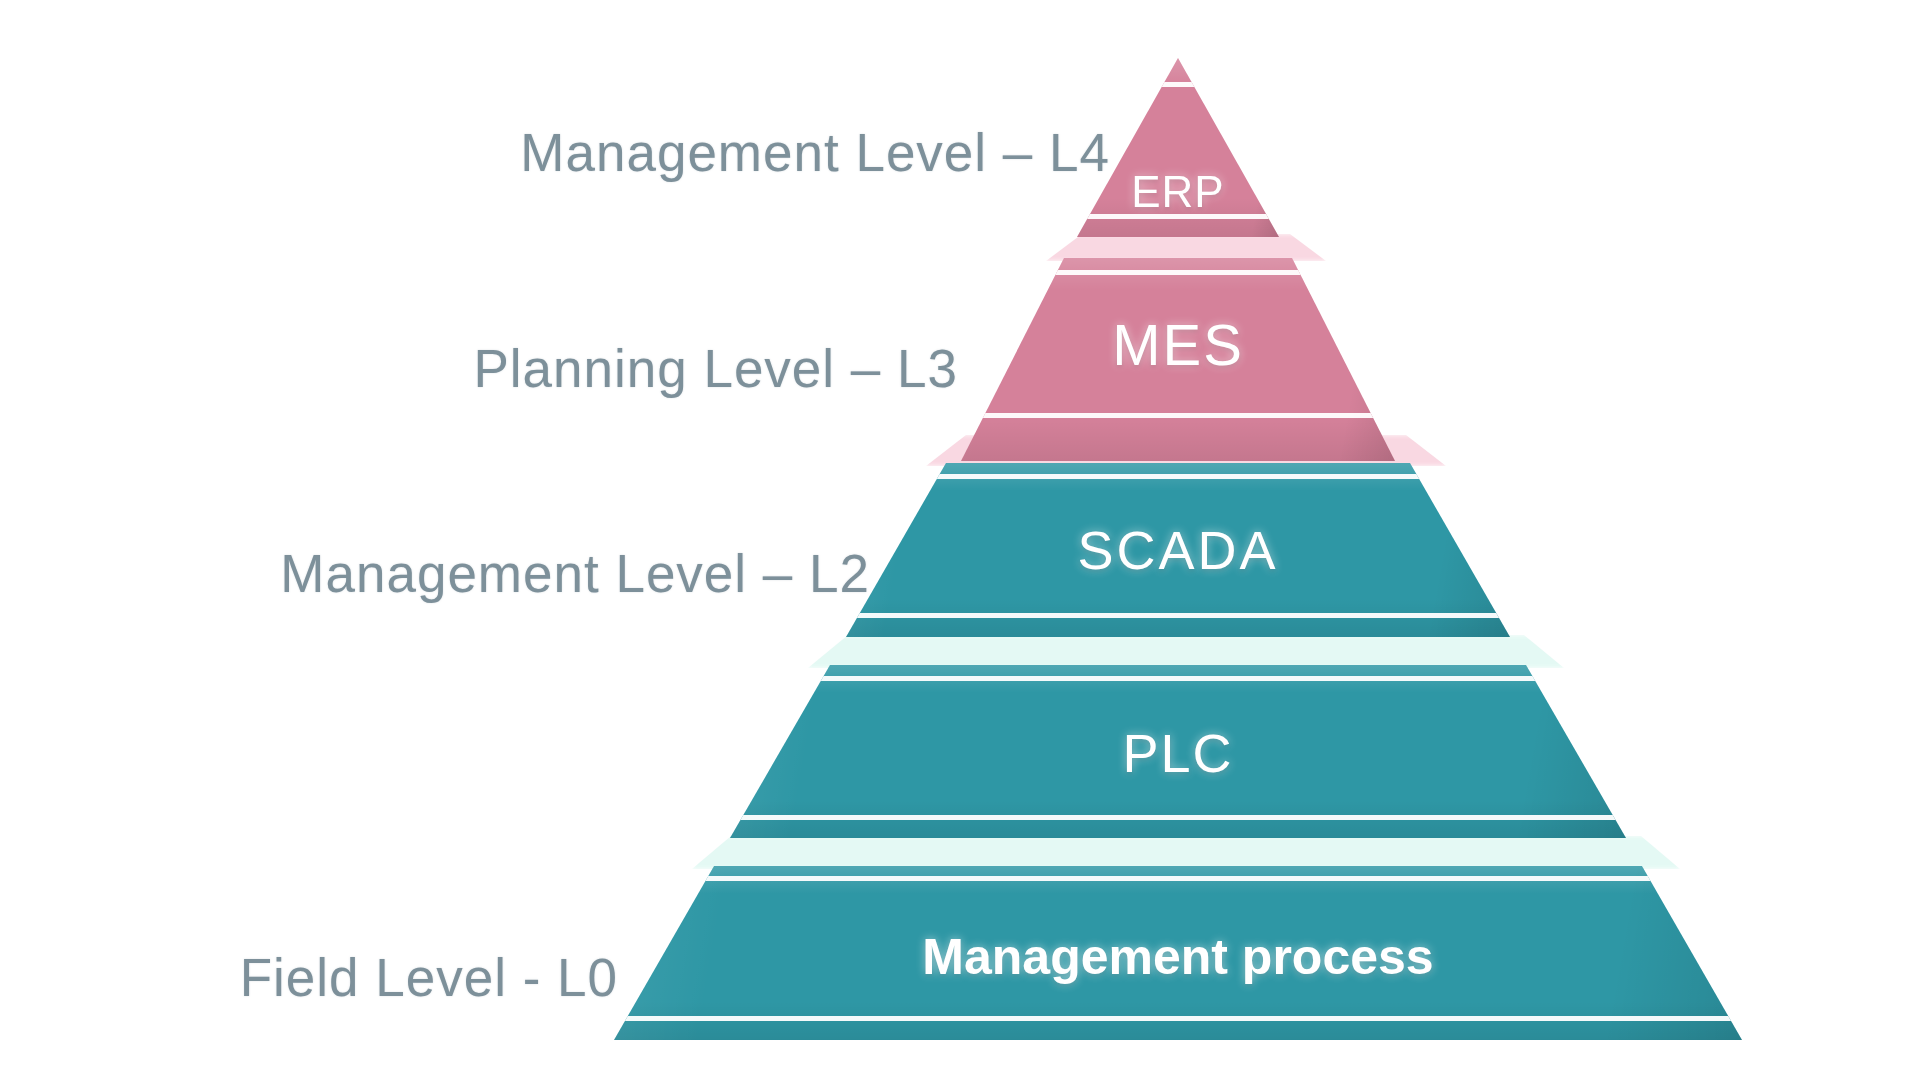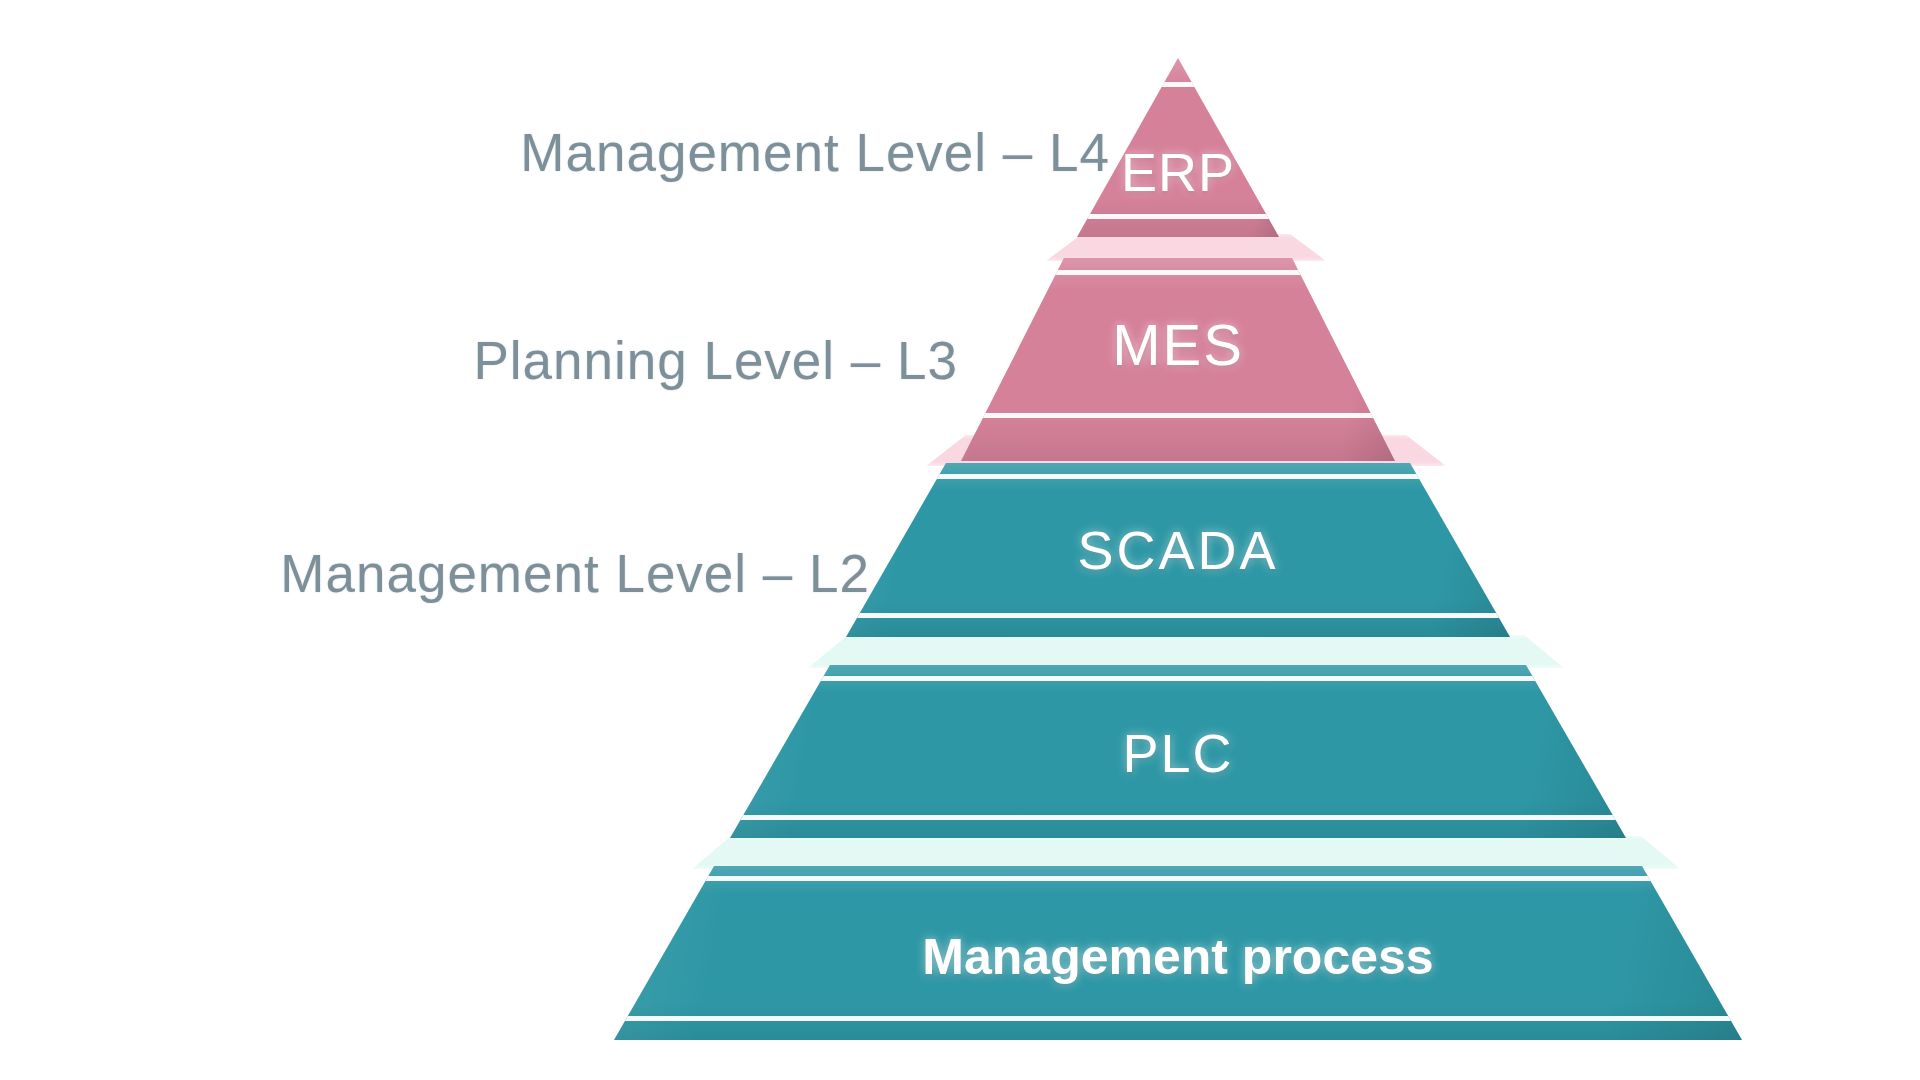--- a/index.html
+++ b/index.html
@@ -81,32 +81,33 @@
         clip-path:polygon(5.29% 0,94.71% 0,100% 100%,0 100%);}
   .gap4{left:692px;top:836px;width:988px;height:33px;
         clip-path:polygon(3.95% 0,96.05% 0,100% 100%,0 100%);}
 </style>
 </head>
 <body>
 
 <div class="stage">
 
   <div class="side-label" style="top:126px;right:810px">Management Level – L4</div>
-  <div class="side-label" style="top:334px;right:962px">Planning Level – L3</div>
+  <div class="side-label" style="top:342px;right:962px">Planning Level – L3</div>
   <div class="side-label" style="top:547px;right:1050px">Management Level – L2</div>
+  <div class="side-label" style="top:951px;right:1302px">Field Level - L0</div>
 
   <div class="gap gap1 pink"></div>
   <div class="gap gap2 pink"></div>
   <div class="gap gap3 mint"></div>
   <div class="gap gap4 mint"></div>
 
   <div class="band erp pink">
     <div class="hl" style="top:24px"></div>
     <div class="hl" style="top:156px"></div>
-    <span class="band-label" style="top:87px;font-size:54px;letter-spacing:1px">ERP</span>
+    <span class="band-label" style="top:112px;font-size:44px;letter-spacing:1px">ERP</span>
   </div>
 
   <div class="band mes pink">
     <div class="hl" style="top:12px"></div>
     <div class="hl" style="top:155px"></div>
     <span class="band-label" style="top:58px;font-size:58px;letter-spacing:2px">MES</span>
   </div>
 
   <div class="band scada teal">
     <div class="hl" style="top:11px"></div>

